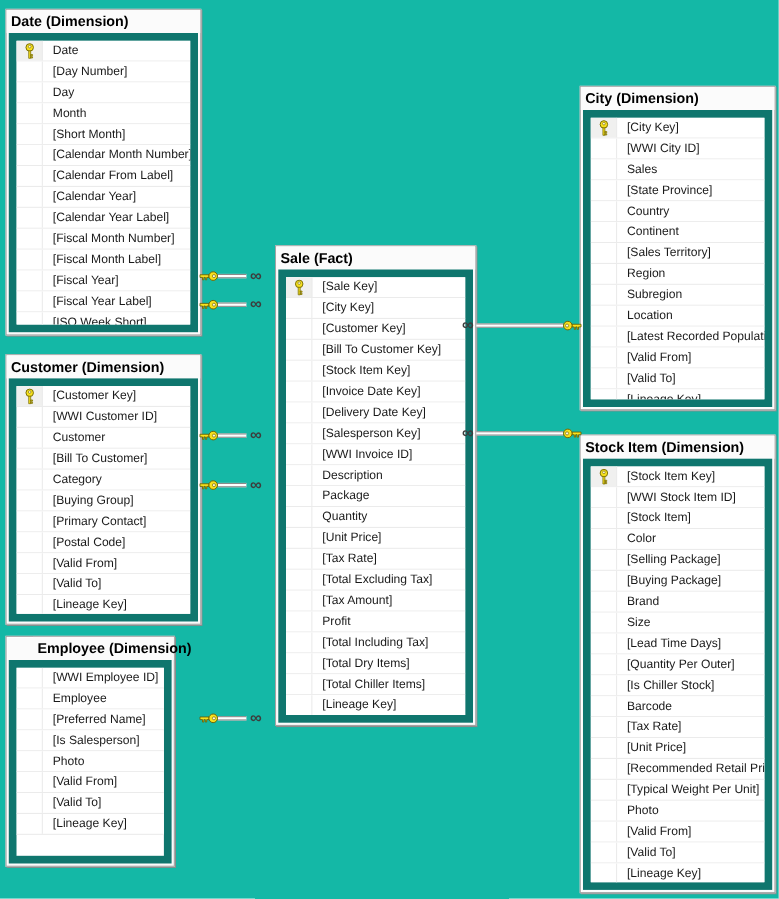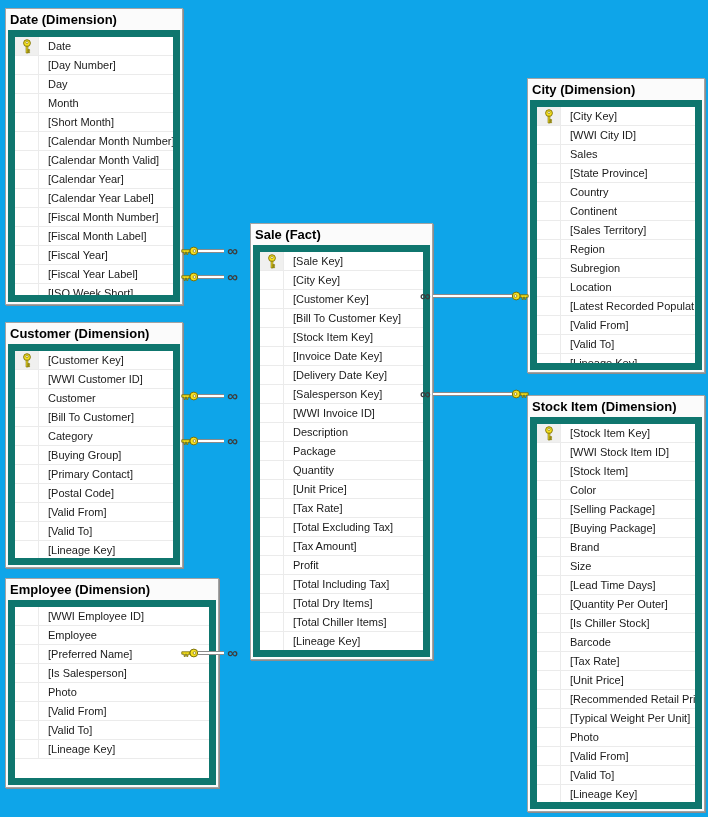--- a/index.html
+++ b/index.html
@@ -5,21 +5,21 @@
   html, body {
     margin: 0; padding: 0;
     width: 708px; height: 817px;
     background: #ffffff;
     font-family: "Liberation Sans", sans-serif;
     overflow: hidden;
   }
   #canvas {
     position: relative;
     width: 708px; height: 817px;
-    background: #0ea5e9;
+    background: #14b8a6;
   }
   
   .table-node {
     position: absolute;
     background: #fbfbfb;
     border: 1px solid #a3a3a3;
     box-shadow: 1px 1px 0 #8c8c8c, inset 1px 1px 0 #ffffff;
     z-index: 1;
     box-sizing: border-box;
   }
@@ -151,21 +151,21 @@
         <div class="field-row">
     <span class="icon-cell">
       
     </span>
     <span class="field-name">[Calendar Month Number]</span>
   </div>
         <div class="field-row">
     <span class="icon-cell">
       
     </span>
-    <span class="field-name">[Calendar Month Valid]</span>
+    <span class="field-name">[Calendar From Label]</span>
   </div>
         <div class="field-row">
     <span class="icon-cell">
       
     </span>
     <span class="field-name">[Calendar Year]</span>
   </div>
         <div class="field-row">
     <span class="icon-cell">
       
@@ -274,21 +274,21 @@
     <span class="field-name">[Valid To]</span>
   </div>
         <div class="field-row">
     <span class="icon-cell">
       
     </span>
     <span class="field-name">[Lineage Key]</span>
   </div>
       </div>
   </div>
-    <div class="table-node" style="left: 5px; top: 578px; width: 214px; height: 210px;">
+    <div class="table-node" style="left: 5px; top: 578px; width: 154px; height: 210px; padding-left: 24px;">
     <div class="table-header">
       <span class="table-title">Employee (Dimension)</span>
     </div>
     <div class="table-body">
         <div class="field-row">
     <span class="icon-cell">
       
     </span>
     <span class="field-name">[WWI Employee ID]</span>
   </div>

